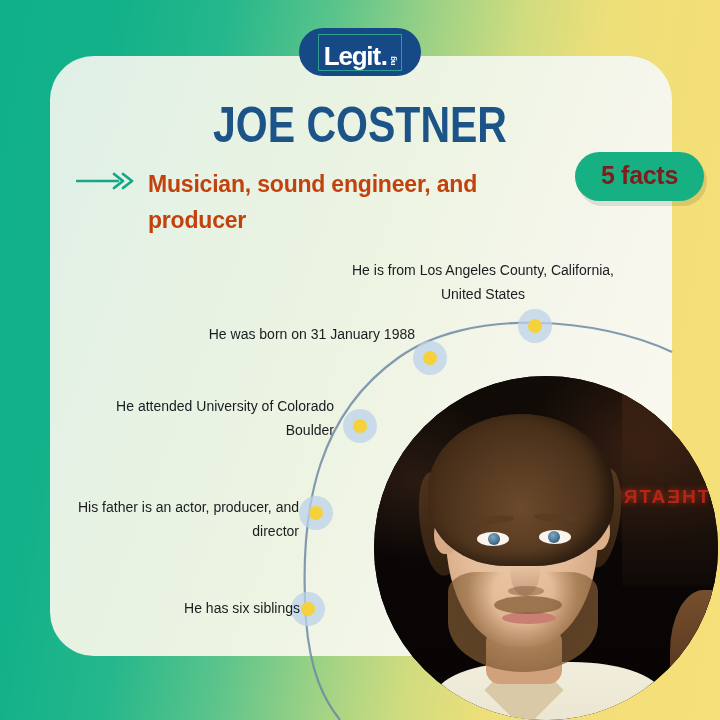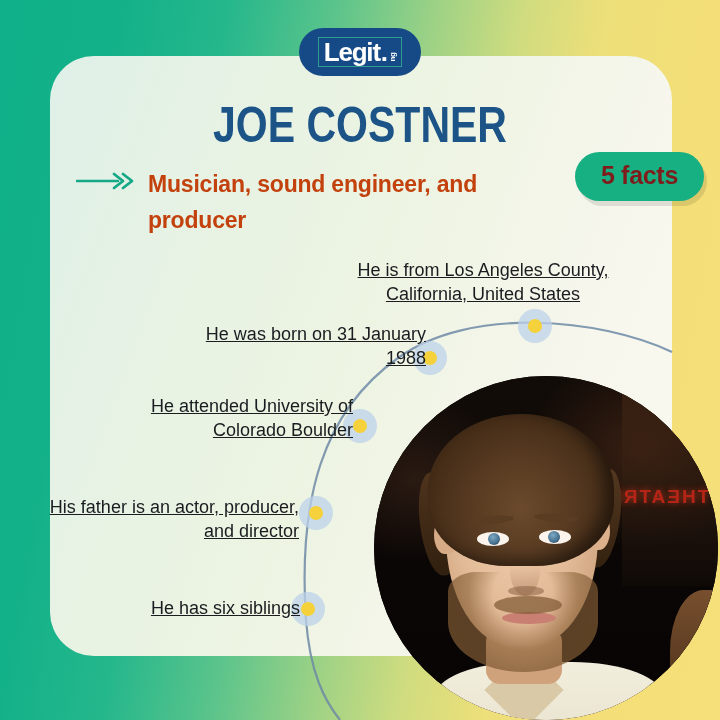--- a/index.html
+++ b/index.html
@@ -35,21 +35,21 @@
     position:absolute; left:299px; top:28px;
     width:122px; height:48px;
     background:#154a86;
     border-radius:24px;
     display:flex; align-items:center; justify-content:center;
     z-index:9;
   }
   .logo-inner{ position:relative; display:flex; align-items:flex-end; }
   .logo-box{
     border:1.6px solid #2f9e8f;
-    padding:1px 4px 1px 5px;
+    padding:8px 4px 1px 5px;
     display:flex; align-items:flex-end; gap:1px;
   }
   .logo-word{
     color:#ffffff;
     font-size:26px;
     font-weight:bold;
     letter-spacing:-1.2px;
     line-height:26px;
     font-family:"Liberation Sans", sans-serif;
   }
@@ -109,29 +109,28 @@
     letter-spacing:-0.3px;
   }
 
   
   .arc-layer{ position:absolute; left:0; top:0; width:720px; height:720px; z-index:4; }
 
   
   .fact{
     position:absolute;
     color:#1a1c20;
-    font-size:18px;
+    font-size:14px;
     line-height:24px;
     z-index:6;
     text-align:right;
-    text-decoration:underline;
   }
   .f0{ left:350px; top:258px; width:266px; text-align:center; }
-  .f1{ left:186px; top:322px; width:240px; }
-  .f2{ left:131px; top:394px; width:222px; }
+  .f1{ left:175px; top:322px; width:240px; }
+  .f2{ left:112px; top:394px; width:222px; }
   .f3{ left:45px;  top:495px; width:254px; }
   .f4{ left:126px; top:596px; width:174px; }
 
   
   .portrait{
     position:absolute;
     left:374px; top:376px;
     width:344px; height:344px;
     border-radius:50%;
     overflow:hidden;

